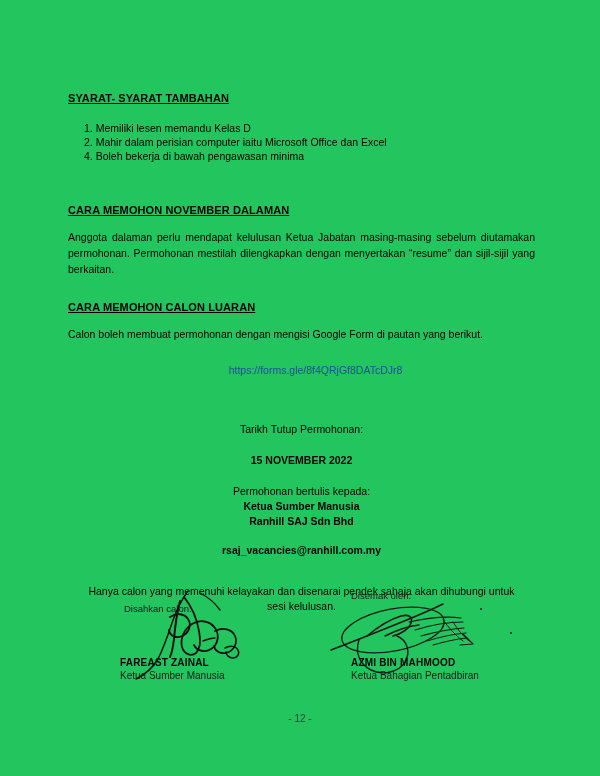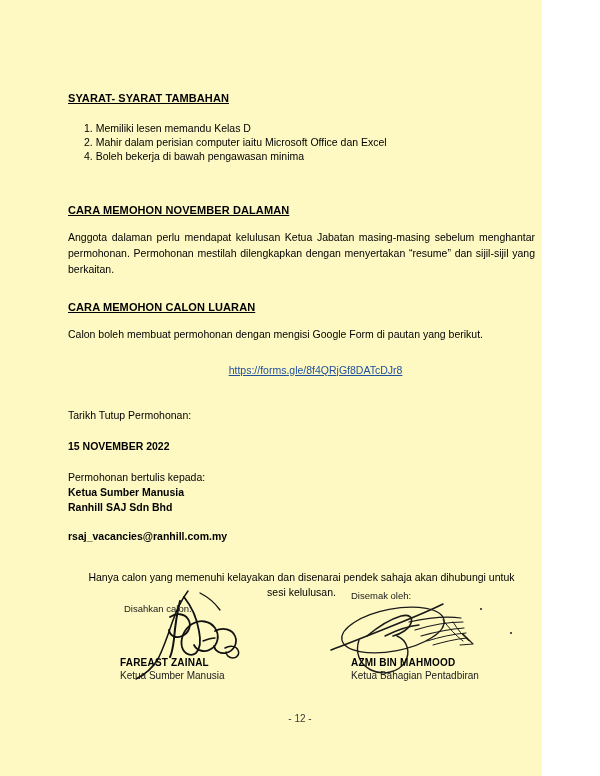--- a/index.html
+++ b/index.html
@@ -10,23 +10,23 @@
     width: 600px;
     height: 776px;
     background: #ffffff;
     font-family: "Liberation Sans", sans-serif;
     color: #000000;
     overflow: hidden;
     position: relative;
   }
   .page {
     position: relative;
-    width: 542px;
+    width: 600px;
     height: 776px;
-    background: #fef9c3;
+    background: #22c55e;
     box-sizing: border-box;
   }
   .content {
     position: absolute;
     left: 68px;
     top: 92px;
     width: 467px;
   }
 
   .section-heading {
@@ -63,27 +63,27 @@
     line-height: 16px;
     margin: 0;
   }
 
   .link-wrap {
     text-align: center;
     margin-top: 18px;
   }
   .url-link {
     font-size: 10.5px;
-    text-decoration: underline;
     cursor: pointer;
     margin-left: 28px;
   }
 
   .center-block {
-    margin-top: 30px;
+    text-align: center;
+    margin-top: 44px;
   }
   .cb-line {
     font-size: 10.5px;
     line-height: 15px;
   }
   .cb-line.bold { font-weight: bold; }
   .cb-gap-lg { height: 16px; }
   .cb-gap-md { height: 14px; }
 
   .closing {
@@ -165,21 +165,21 @@
 
     <ul class="num-list">
       <li>1. Memiliki lesen memandu Kelas D</li>
       <li>2. Mahir dalam perisian computer iaitu Microsoft Office dan Excel</li>
       <li>4. Boleh bekerja di bawah pengawasan minima</li>
     </ul>
 
     <div class="gap-sec"></div>
 
     <div class="section-heading">CARA MEMOHON NOVEMBER DALAMAN</div>
-    <p class="para">Anggota dalaman perlu mendapat kelulusan Ketua Jabatan masing-masing sebelum menghantar permohonan. Permohonan mestilah dilengkapkan dengan menyertakan “resume” dan sijil-sijil yang berkaitan.</p>
+    <p class="para">Anggota dalaman perlu mendapat kelulusan Ketua Jabatan masing-masing sebelum diutamakan permohonan. Permohonan mestilah dilengkapkan dengan menyertakan “resume” dan sijil-sijil yang berkaitan.</p>
 
     <div class="gap-sec"></div>
 
     <div class="section-heading">CARA MEMOHON CALON LUARAN</div>
     <p class="para-plain">Calon boleh membuat permohonan dengan mengisi Google Form di pautan yang berikut.</p>
 
     <div class="link-wrap">
       <span class="url-link" id="form-link" style="color: rgb(31, 78, 156);">https://forms.gle/8f4QRjGf8DATcDJr8</span>
     </div>
 

